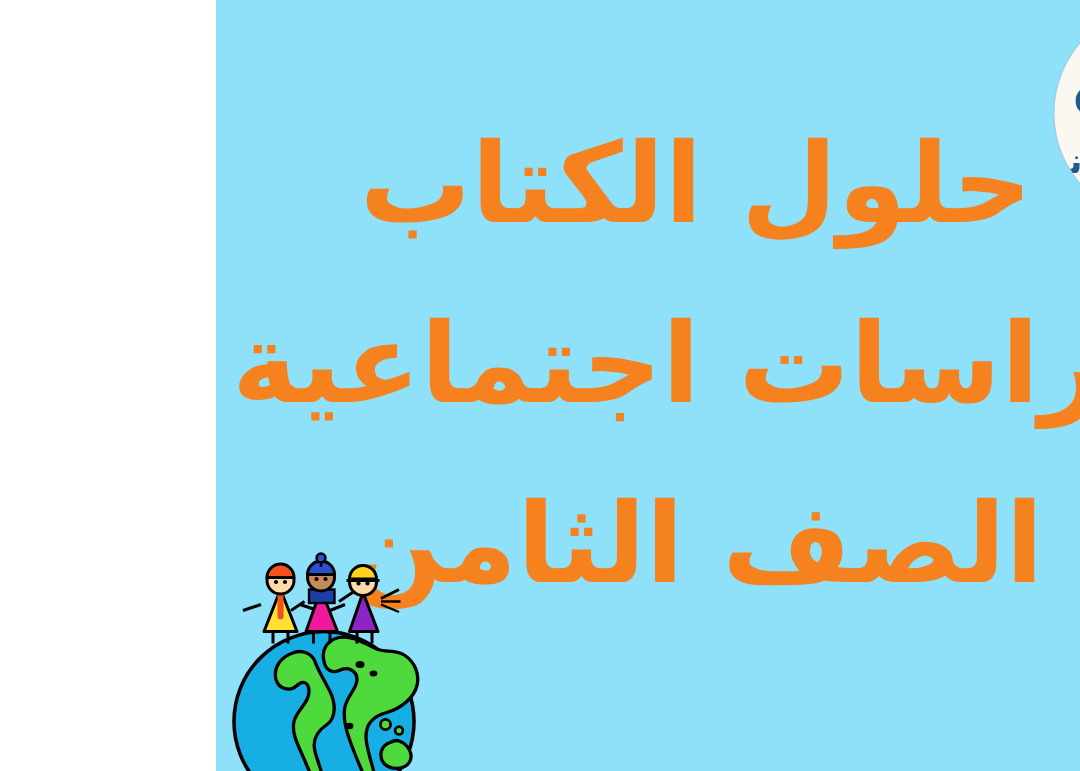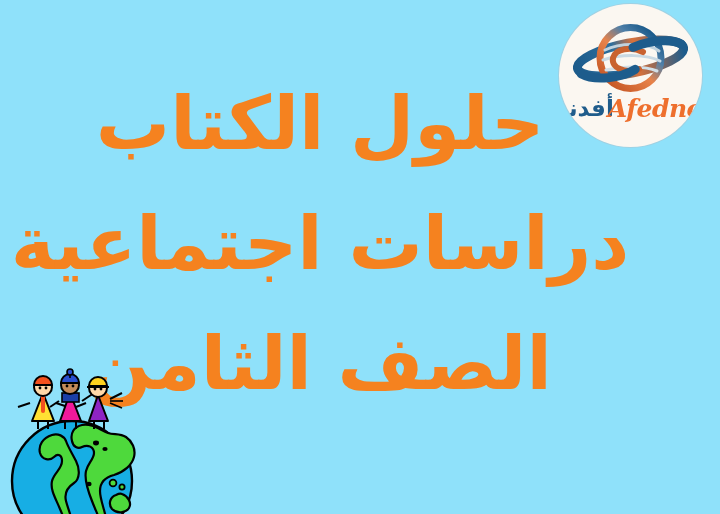--- a/index.html
+++ b/index.html
@@ -8,21 +8,21 @@
     padding: 0;
   }
   body {
     width: 720px;
     height: 514px;
     overflow: hidden;
     font-family: "DejaVu Sans", "Liberation Sans", sans-serif;
   }
   #poster {
     position: relative;
-    width: 720px;
+    width: 576px;
     height: 514px;
     background: #8FE1FA;
     overflow: hidden;
   }
 
   
   #title-block {
     position: absolute;
     left: 0;
     top: 86px;

